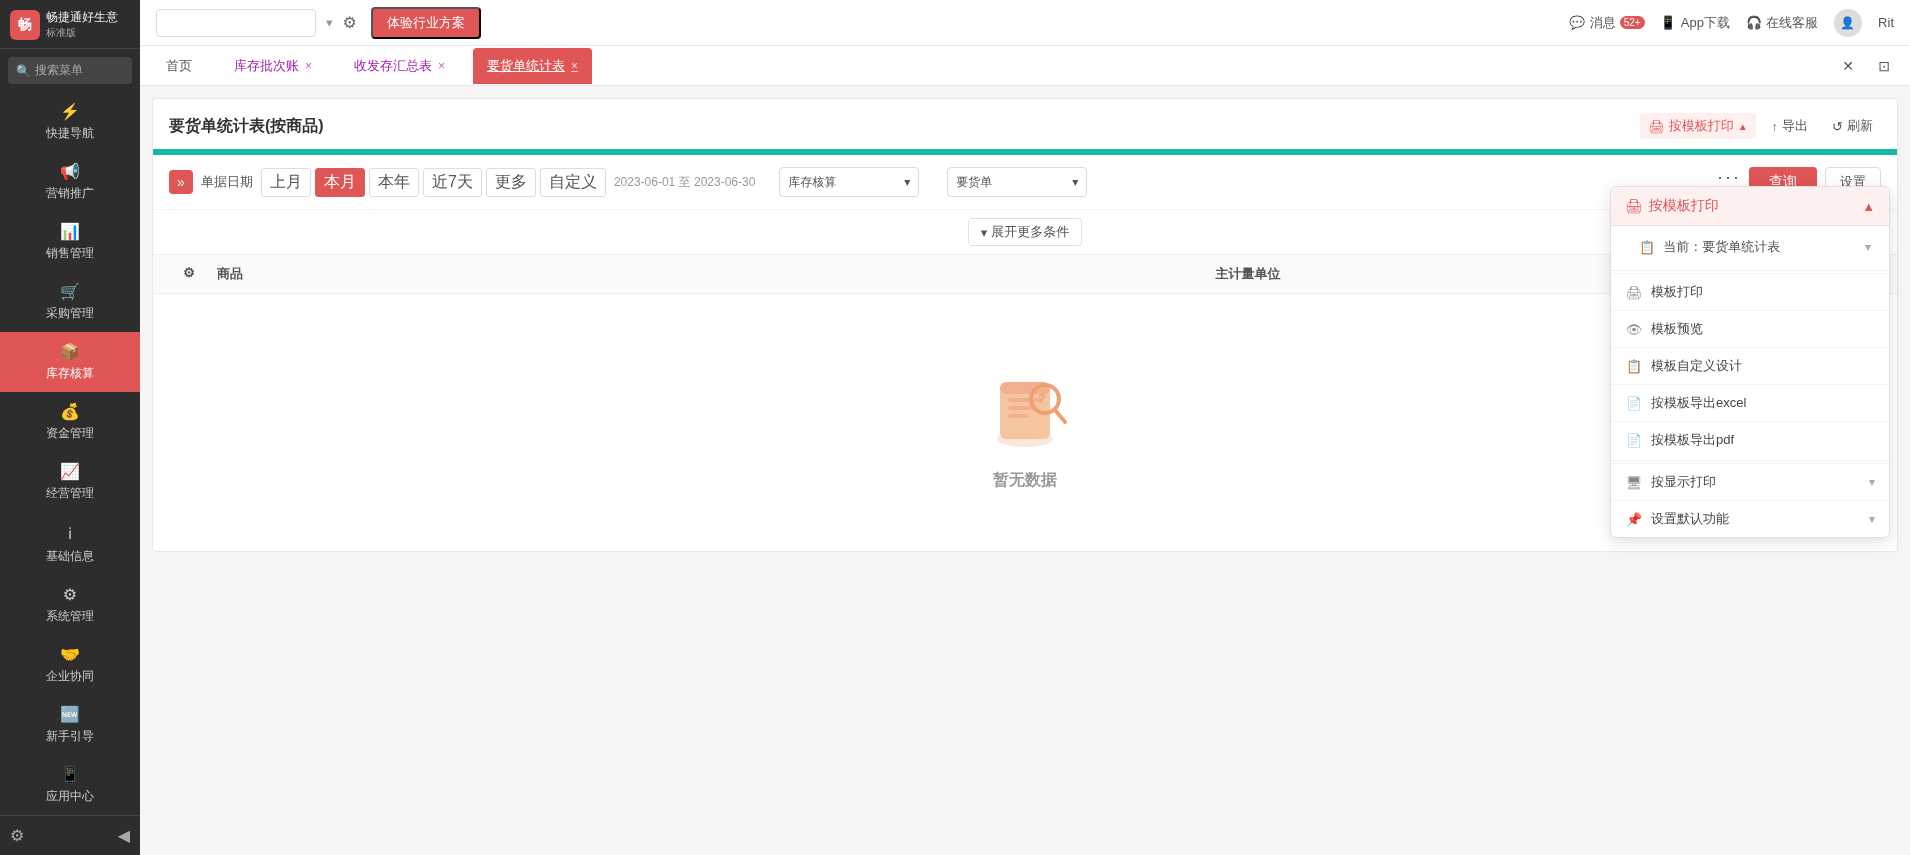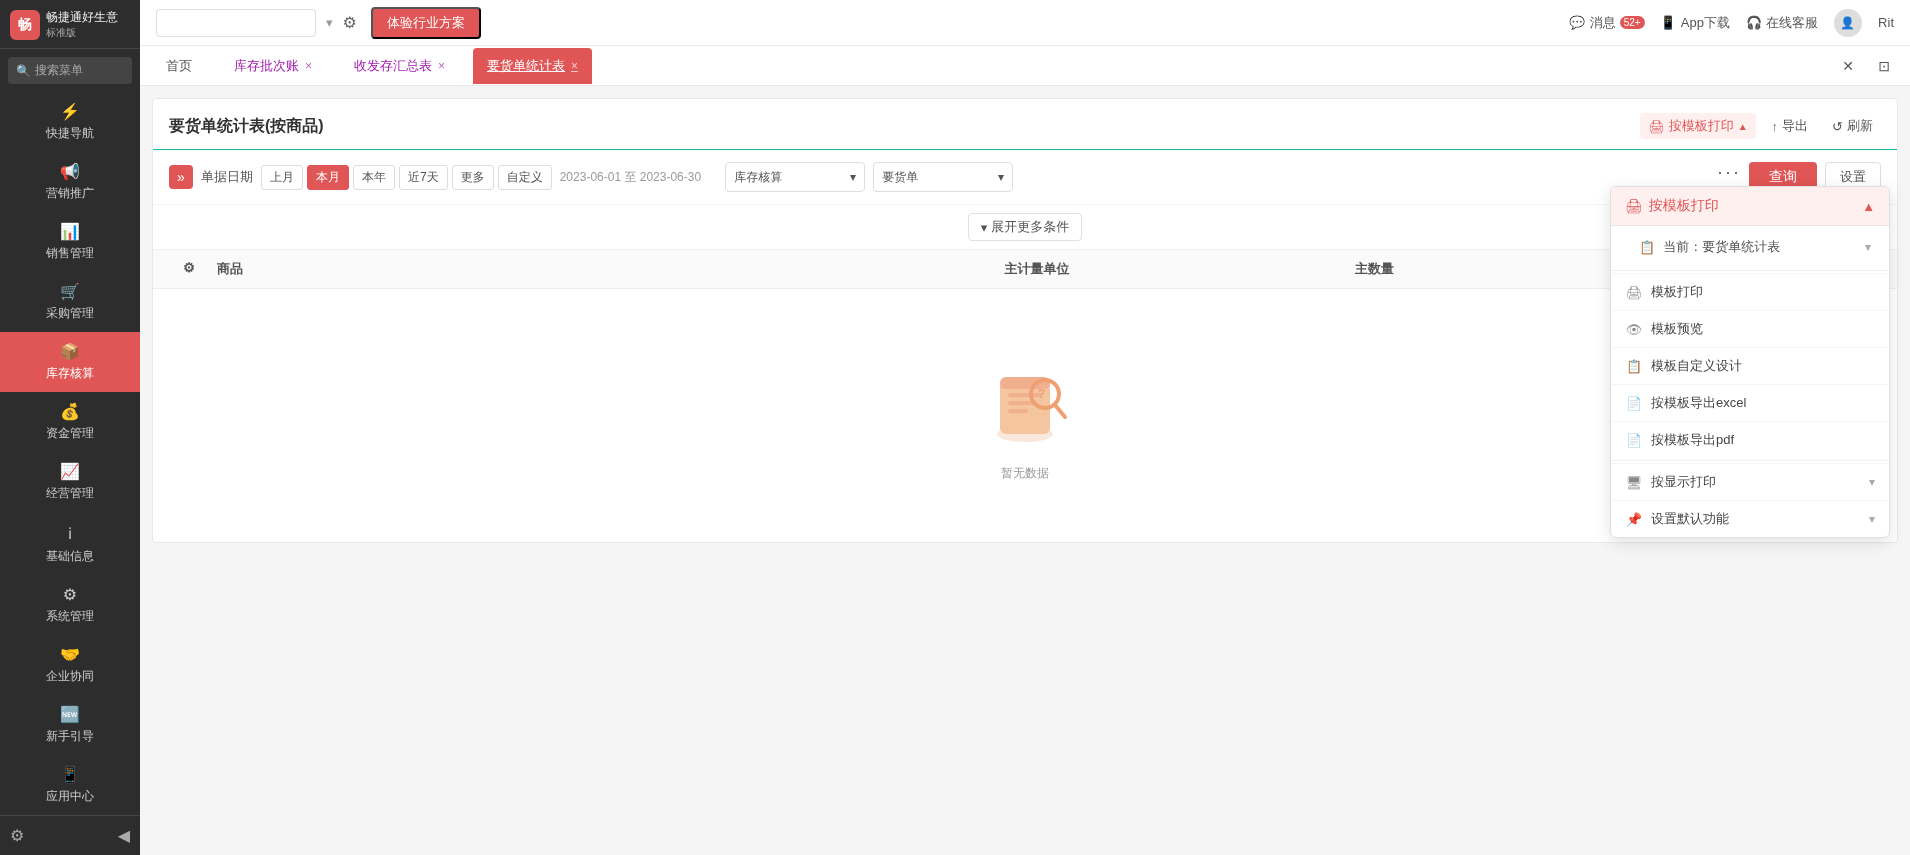--- a/index.html
+++ b/index.html
@@ -169,21 +169,21 @@
     .content-wrapper {
       background: #fff;
       margin: 12px;
       border-radius: 4px;
       border: 1px solid #e8e8e8;
     }
 
     
     .page-header {
       padding: 14px 16px 10px;
-      border-bottom: 1px solid #14b8a6;
+      border-bottom: 6px solid #14b8a6;
       display: flex;
       align-items: center;
       justify-content: space-between;
     }
     .page-title { font-size: 16px; font-weight: bold; color: #333; }
     .header-actions { display: flex; align-items: center; gap: 8px; }
     .header-action-btn {
       display: flex; align-items: center; gap: 4px;
       color: #555; cursor: pointer; font-size: 13px;
       padding: 4px 8px;
@@ -211,40 +211,41 @@
       display: flex; align-items: center; justify-content: center;
     }
     .filter-label { color: #555; font-size: 13px; white-space: nowrap; text-align: center; }
     .date-btns { display: flex; gap: 4px; }
     .date-btn {
       padding: 3px 8px;
       border: 1px solid #ddd;
       border-radius: 3px;
       background: #fff;
       cursor: pointer;
-      font-size: 12px;
+      font-size: 16px;
       color: #555;
     }
     .date-btn.active {
       background: #e05555;
       color: white;
       border-color: #e05555;
     }
     .date-range { font-size: 12px; color: #999; }
     .filter-select {
       min-width: 140px;
       height: 30px;
       border: 1px solid #ddd;
       border-radius: 4px;
       padding: 0 8px;
       font-size: 12px;
       color: #555;
       background: #fff;
       display: flex; align-items: center; justify-content: space-between;
       cursor: pointer;
+      margin-left: 20px;
     }
     .filter-more-row {
       padding: 8px 16px;
       border-top: 1px solid #f5f5f5;
       display: flex; align-items: center; justify-content: center;
     }
     .expand-more-btn {
       display: flex; align-items: center; gap: 4px;
       color: #555; font-size: 13px; cursor: pointer;
       padding: 4px 12px;
@@ -283,21 +284,21 @@
       flex-direction: column;
       align-items: center;
       justify-content: center;
       padding: 60px 20px;
     }
     .empty-icon {
       width: 100px;
       height: 100px;
       margin-bottom: 16px;
     }
-    .empty-text { color: #999; font-size: 12px; }
+    .empty-text { color: #999; font-size: 16px; font-weight: bold; }
     .print-dropdown {
       position: absolute;
       top: 100px;
       right: 20px;
       width: 280px;
       background: white;
       border: 1px solid #e0e0e0;
       border-radius: 6px;
       box-shadow: 0 4px 16px rgba(0,0,0,0.12);
       z-index: 200;
@@ -552,21 +553,20 @@
           <span>▾</span>
           <span>展开更多条件</span>
         </button>
       </div>
 
       <div class="table-area">
         <div class="table-header">
           <div class="th">⚙</div>
           <div class="th">商品</div>
           <div class="th">主计量单位</div>
-          <div class="th">主数量</div>
           <div class="th">零售金额</div>
         </div>
 
         <div class="empty-state">
           <div class="empty-icon">
             <svg viewBox="0 0 100 100" width="100" height="100">
 
               <ellipse cx="50" cy="85" rx="28" ry="8" fill="#f5d0b8" opacity="0.5"></ellipse>
               <rect x="25" y="30" width="50" height="55" rx="6" fill="#f5c5a0"></rect>
               <rect x="25" y="28" width="50" height="12" rx="6" fill="#f0b090"></rect>

